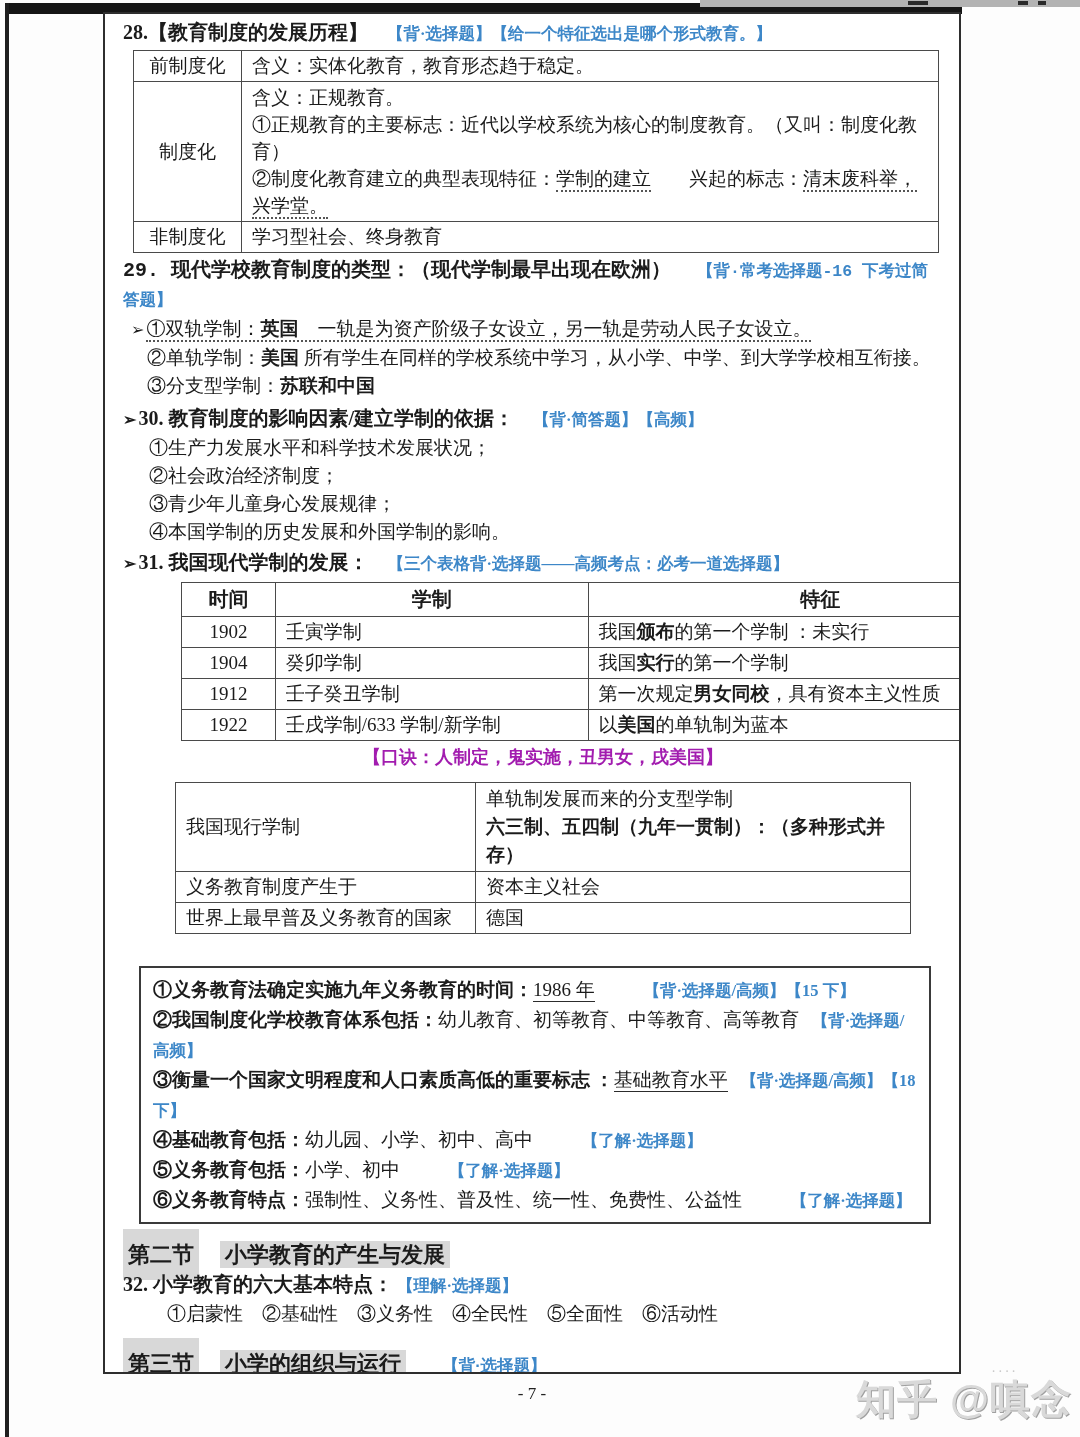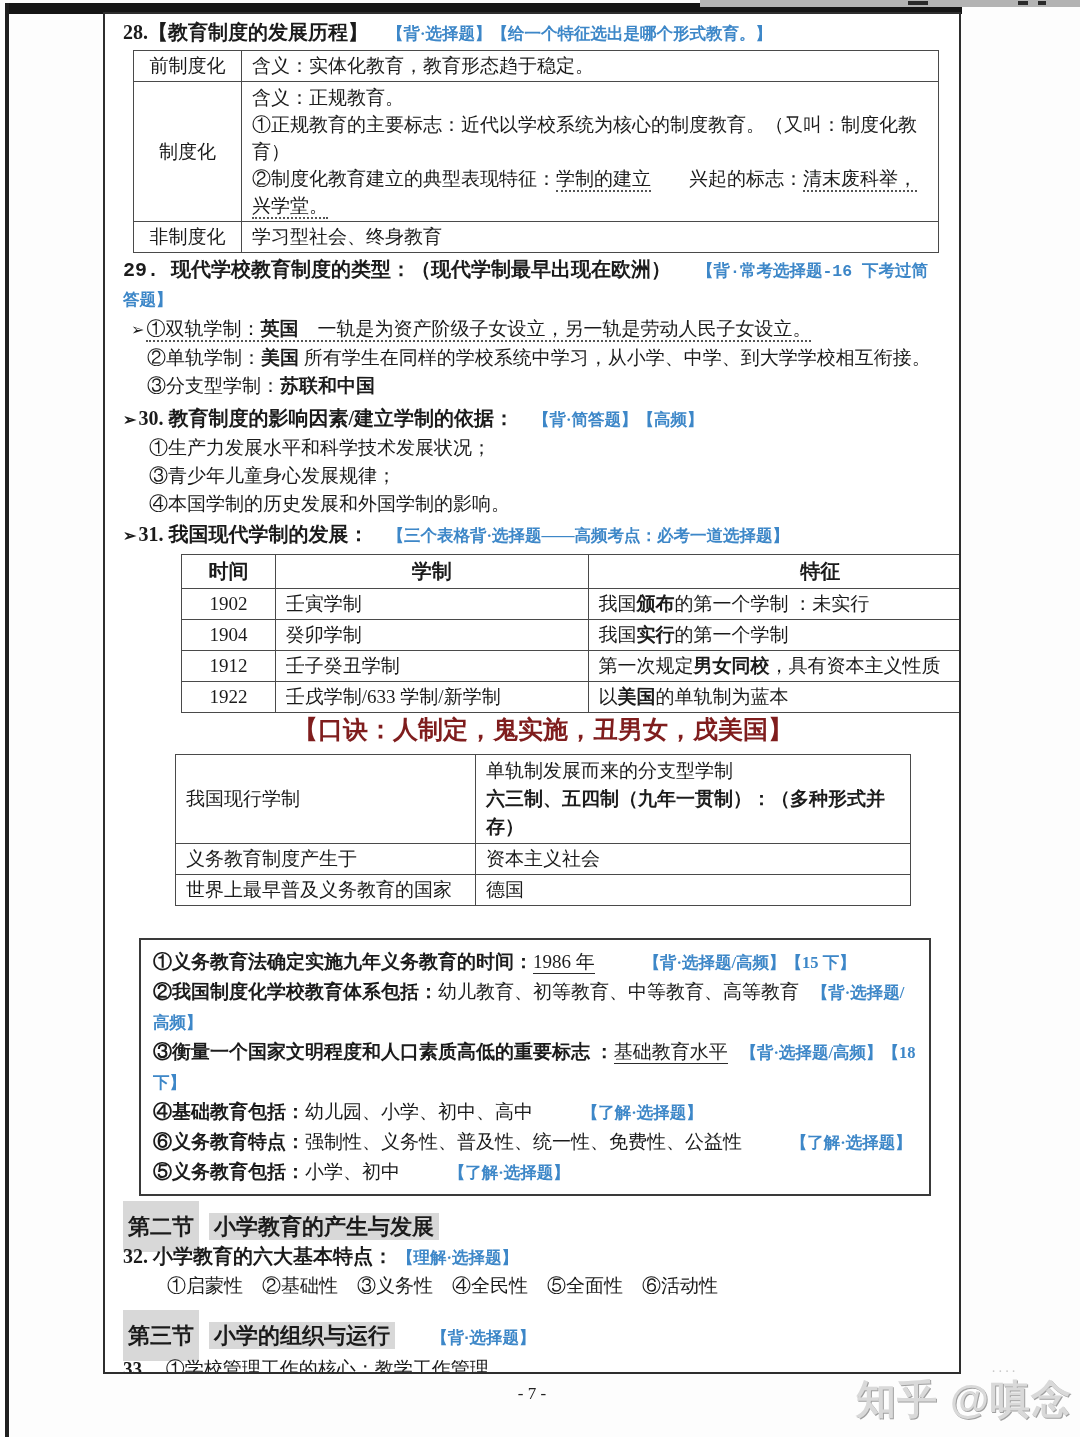--- a/index.html
+++ b/index.html
@@ -15,21 +15,21 @@
   
   .page { position:absolute; left:103px; top:12px; width:858px; height:1362px;
           background:#ffffff; border:2px solid #2e2e2e; padding:4px 18px 0 18px; overflow:hidden; }
 
   .line { font-size:19px; line-height:27px; }
   .hline { font-size:20px; line-height:28px; font-weight:bold; }
   .b { font-weight:bold; }
   .tag { color:#3d87c8; font-weight:bold; font-size:16.5px; margin-left:14px; }
   .tag-near { margin-left:8px; }
   .tag-far { margin-left:44px; }
-  .green { color:#7f1d1d; font-weight:bold; font-size:25px; }
+  .green { color:#a21caf; font-weight:bold; font-size:18px;font-family:Liberation Mono, monospace; }
   .u { border-bottom:1.5px solid #2c2c2c; padding-bottom:1px; }
   .udot { border-bottom:2px dotted #555; padding-bottom:1px; }
   .arrow { font-size:16px; margin-right:2px; }
 
   table { border-collapse:collapse; }
   table, td, th { border:1.6px solid #4a4a4a; }
   td, th { font-size:19px; padding:2px 10px; vertical-align:middle; }
 
   .t1 { margin:2px 0 0 10px; width:806px; }
   .t1 td.lab { width:108px; text-align:center; padding:2px 4px; }
@@ -50,21 +50,21 @@
 
   .t3 { margin:10px 0 0 52px; width:736px; }
   .t3 td.lab { width:300px; }
   .t3 .ml { line-height:28px; }
 
   .notebox { margin:32px 0 0 16px; width:792px; border:2px solid #3a3a3a; padding:7px 12px 7px 12px; }
   .notebox .line { line-height:29px; }
 
   .sec { font-family:"Liberation Sans", sans-serif; font-weight:bold; font-size:22px; line-height:30px; }
   .sec .hl { background:#d8d8d8; padding:13px 5px; }
-  .sec .hl2 { background:#d8d8d8; padding:1px 5px; margin-left:10px; }
+  .sec .hl2 { background:#d8d8d8; padding:1px 5px; margin-left:21px; }
   .mt-sec2 { margin-top:16px; }
   .mt-sec3 { margin-top:22px; }
 
   .footer-page { position:absolute; left:103px; top:1384px; width:858px; text-align:center;
                  font-size:17px; color:#222; }
   .watermark { position:absolute; right:8px; top:1372px; font-size:40px; font-weight:bold;
                color:#d9d9d9; text-shadow:1px 1px 0 #a0a0a0; letter-spacing:1px;
                font-family:"Liberation Sans", sans-serif; }
   .faint-dots { position:absolute; right:62px; top:1364px; color:#c9c9c9; font-size:14px; letter-spacing:2px; }
 </style>
@@ -120,20 +120,21 @@
   </div>
   <div class="sub">
     <span>③分支型学制：</span><span class="b">苏联和中国</span>
   </div>
 
   <div class="hline" style="margin-top:4px;">
     <span class="arrow">➢</span><span>30.</span> <span>教育制度的影响因素/建立学制的依据：</span>
     <span class="tag">【背·简答题】【高频】</span>
   </div>
   <div class="sub30">①生产力发展水平和科学技术发展状况；</div>
+  <div class="sub30">②社会政治经济制度；</div>
   <div class="sub30">③青少年儿童身心发展规律；</div>
   <div class="sub30">④本国学制的历史发展和外国学制的影响。</div>
 
   <div class="hline" style="margin-top:2px;">
     <span class="arrow">➢</span><span>31.</span> <span>我国现代学制的发展：</span>
     <span class="tag">【三个表格背·选择题——高频考点：必考一道选择题】</span>
   </div>
 
   <table class="t2">
     <tbody>
@@ -197,25 +198,25 @@
     </div>
     <div class="line">
       <span class="b">③衡量一个国家文明程度和人口素质高低的重要标志 ：</span><span class="u">基础教育水平</span>
       <span class="tag tag-near">【背·选择题/高频】【18 下】</span>
     </div>
     <div class="line">
       <span class="b">④基础教育包括：</span><span>幼儿园、小学、初中、高中</span>
       <span class="tag tag-far">【了解·选择题】</span>
     </div>
     <div class="line">
+      <span class="b">⑤义务教育包括：</span><span>小学、初中</span>
+      <span class="tag tag-far">【了解·选择题】</span>
+    </div>
+    <div class="line">
       <span class="b">⑥义务教育特点：</span><span>强制性、义务性、普及性、统一性、免费性、公益性</span>
-      <span class="tag tag-far">【了解·选择题】</span>
-    </div>
-    <div class="line">
-      <span class="b">⑤义务教育包括：</span><span>小学、初中</span>
       <span class="tag tag-far">【了解·选择题】</span>
     </div>
   </div>
 
   <div class="sec mt-sec2">
     <span class="hl">第二节</span><span class="hl2">小学教育的产生与发展</span>
   </div>
   <div class="hline">
     <span>32.</span> <span>小学教育的六大基本特点：</span><span class="tag" style="margin-left:4px;">【理解·选择题】</span>
   </div>

